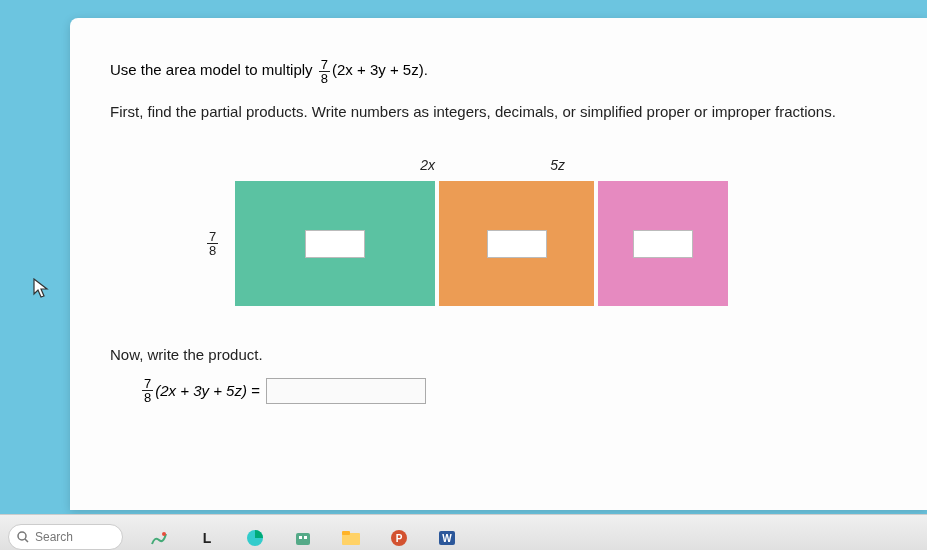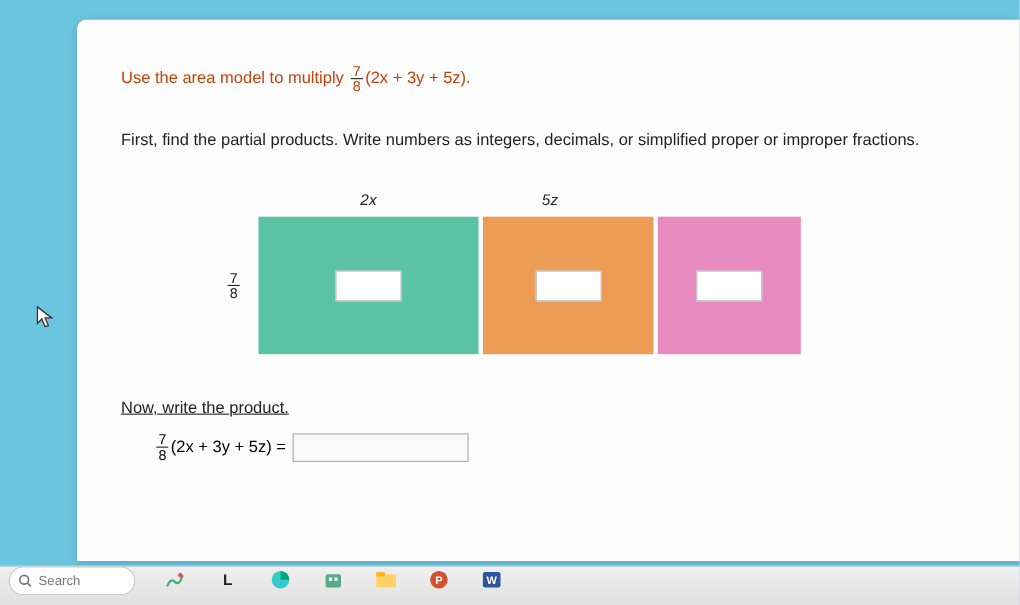--- a/index.html
+++ b/index.html
@@ -24,22 +24,22 @@
     }
     .video-link {
       position: absolute;
       top: 38px;
       right: 0;
       color: #333;
       font-size: 14px;
     }
     .instruction-1 {
       font-size: 15px;
-      color: #c2410c;
-      margin-bottom: 32px;
+      color: #000000;
+      margin-bottom: 16px;
     }
     .instruction-1 .math { }
     .frac {
       display: inline-block;
       vertical-align: middle;
       text-align: center;
       font-size: 13px;
       line-height: 1;
       margin: 0 2px;
     }
@@ -53,21 +53,21 @@
     }
     .area-model {
       margin-left: 80px;
       margin-bottom: 40px;
     }
     .col-labels {
       display: flex;
       margin-left: 45px;
     }
     .col-label {
-      text-align: center;
+      text-align: right;
       font-size: 14px;
       font-style: italic;
       color: #222;
       padding-bottom: 8px;
     }
     .col-label.c1 { width: 200px; }
     .col-label.c2 { width: 155px; }
     .col-label.c3 { width: 130px; font-style: italic; }
     .tile-row {
       display: flex;
@@ -94,29 +94,28 @@
       height: 28px;
       background: #fff;
       border: 1px solid #bbb;
       text-align: center;
       font-size: 14px;
     }
     .now-write {
       font-size: 15px;
       color: #222;
       margin-bottom: 14px;
-      text-decoration: underline;
     }
     .equation {
       margin-left: 30px;
       font-size: 15px;
       display: flex;
       align-items: center;
     }
-    .equation .math { }
+    .equation .math { font-style: italic; }
     .product-input {
       width: 160px;
       height: 26px;
       border: 1px solid #aaa;
       background: #fafafa;
       margin-left: 6px;
       font-size: 14px;
       padding: 0 4px;
     }
     .cursor-arrow {
@@ -125,21 +124,21 @@
       top: 278px;
       color: #333;
       pointer-events: none;
     }
     .taskbar {
       position: absolute;
       bottom: 0; left: 0; right: 0;
       height: 36px;
       background: linear-gradient(#f0f0f0, #e0e0e0);
       display: flex;
-      align-items: flex-start;
+      align-items: flex-end;
       padding: 0 8px;
       gap: 24px;
       border-top: 1px solid #ccc;
       margin-top: 12px;
     }
     .search-box {
       display: flex;
       align-items: center;
       background: #fff;
       border: 1px solid #ccc;

